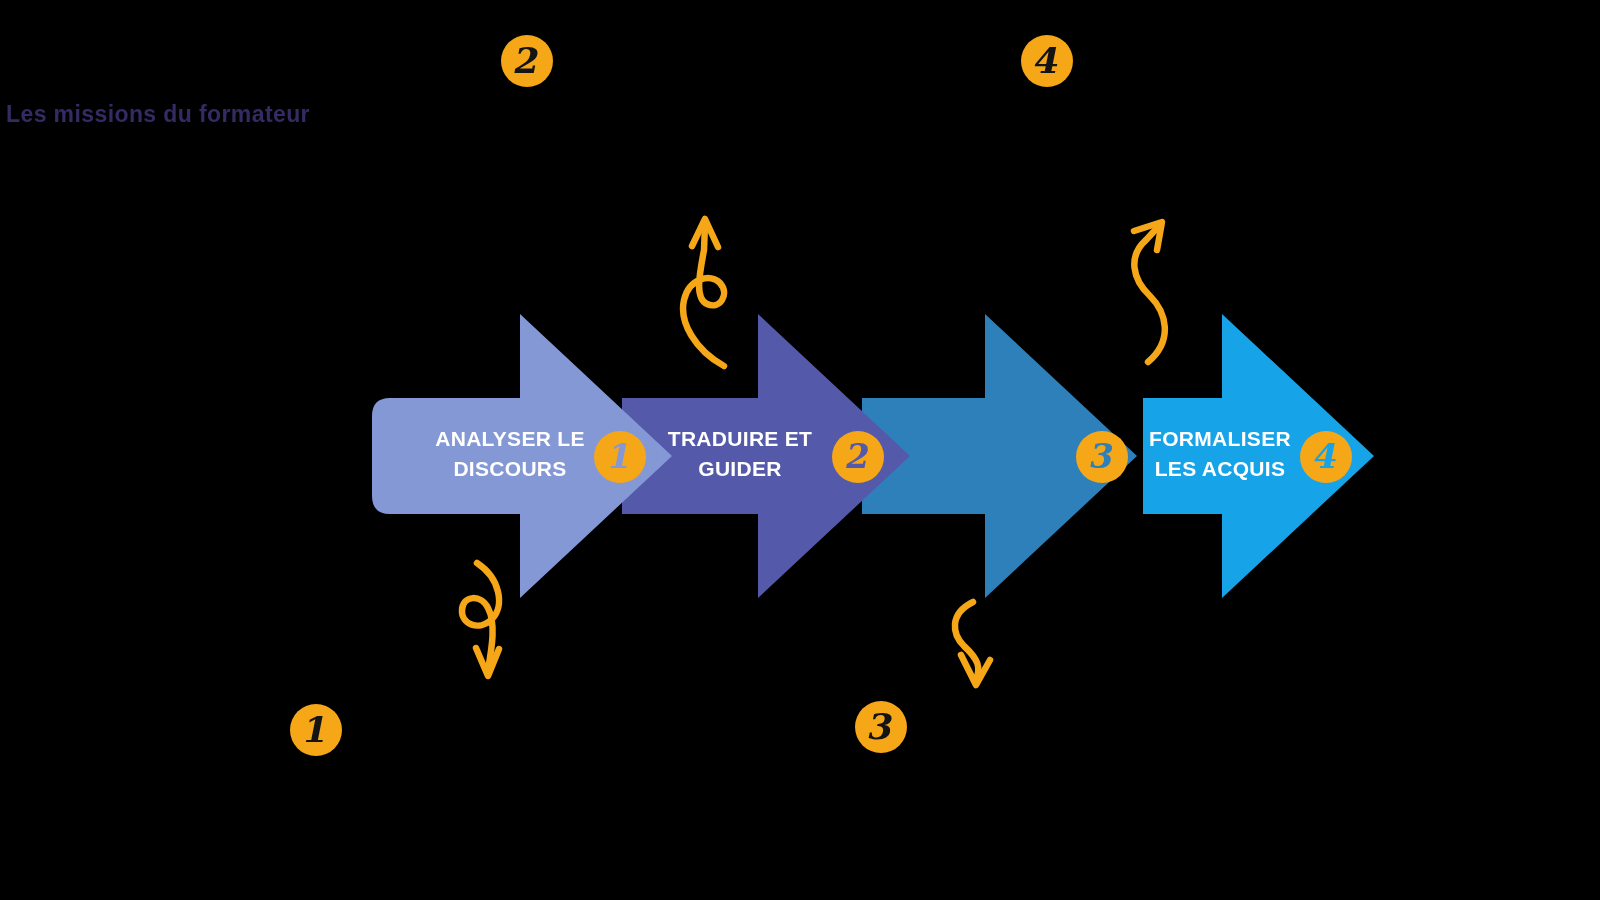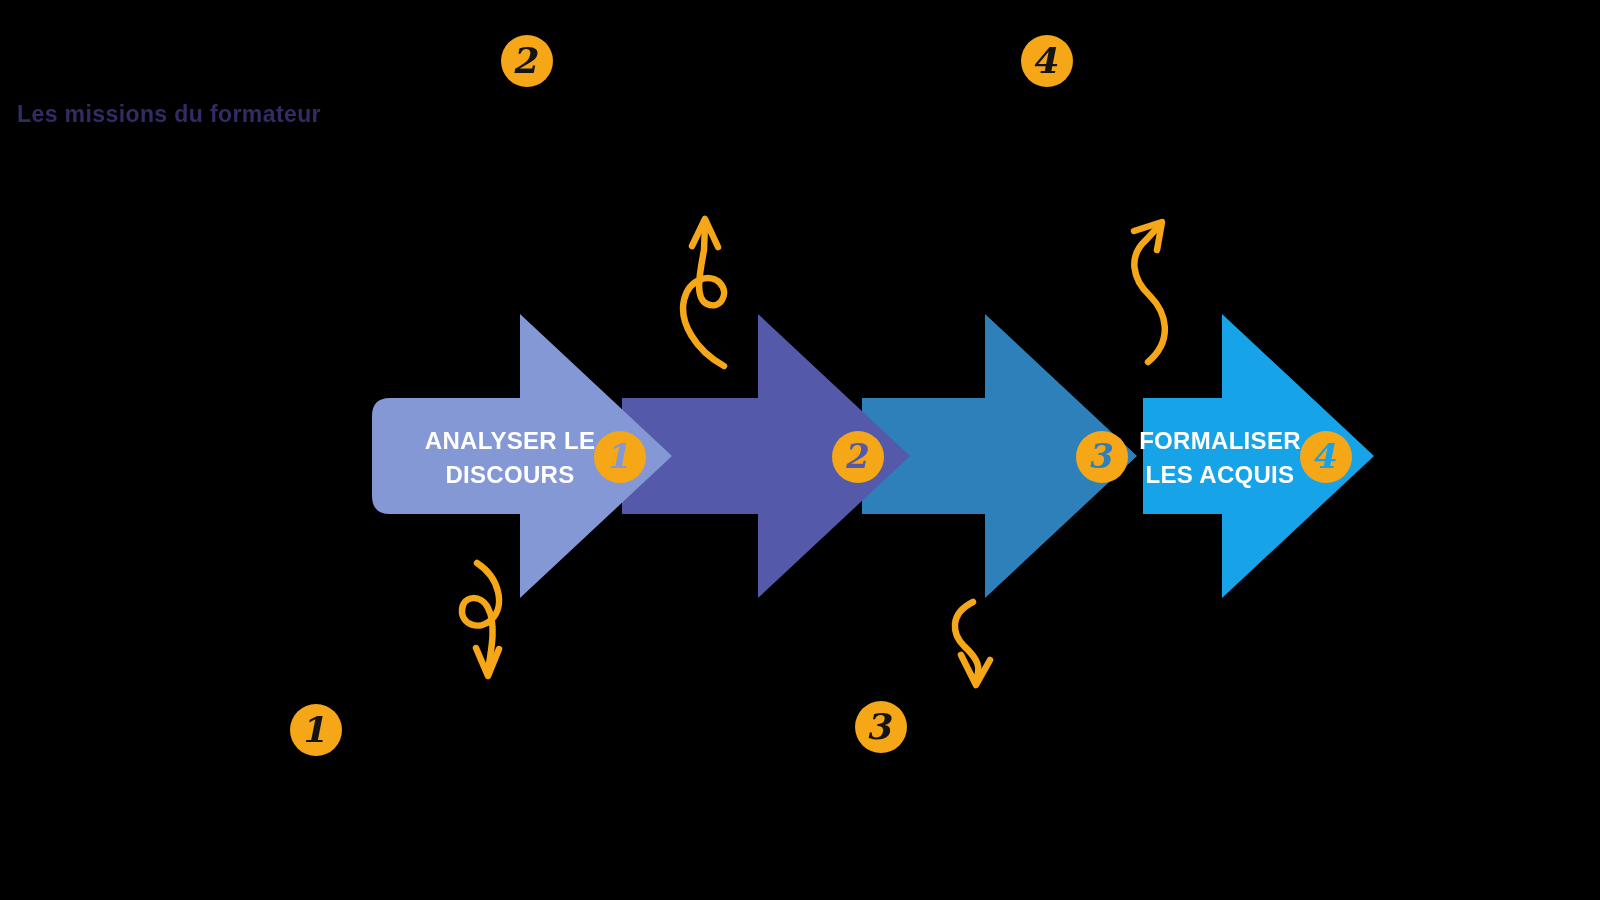--- a/index.html
+++ b/index.html
@@ -13,21 +13,21 @@
     width: 1600px;
     height: 900px;
     background: #000000;
     overflow: hidden;
     font-family: "Liberation Sans", sans-serif;
   }
 
   
   #page-title {
     position: absolute;
-    left: 17px;
+    left: 6px;
     top: 101px;
     font-family: "Liberation Sans", sans-serif;
     font-size: 23px;
     font-weight: bold;
     letter-spacing: 0.4px;
     color: #332B63;
     white-space: nowrap;
   }
 
   
@@ -39,21 +39,21 @@
     height: 900px;
   }
 
   
   .step-label {
     position: absolute;
     text-align: center;
     color: #ffffff;
     font-family: "Liberation Sans", sans-serif;
     font-weight: bold;
-    font-size: 24px;
+    font-size: 21px;
     line-height: 1.42;
     letter-spacing: 0.3px;
     white-space: pre-line;
     pointer-events: none;
   }
   .step-label.l1 { left: 404px; top: 424px; width: 212px; }
   .step-label.l2 { left: 650px; top: 424px; width: 180px; }
   .step-label.l3 { left: 890px; top: 424px; width: 190px; }
   .step-label.l4 { left: 1130px; top: 424px; width: 180px; }
 
@@ -173,20 +173,22 @@
                L 390 514
                Q 372 514 372 496
                L 372 416
                Q 372 398 390 398
                Z" fill="#8498D6"></path>
     </g>
   </svg>
 
   <div class="step-label l1">ANALYSER LE
 DISCOURS</div>
+  <div class="step-label l2">TRADUIRE ET
+GUIDER</div>
   <div class="step-label l4">FORMALISER
 LES ACQUIS</div>
 
   <div class="chip c1">1</div>
   <div class="chip c2">2</div>
   <div class="chip c3">3</div>
   <div class="chip c4">4</div>
 
   <svg id="squiggles" viewBox="0 0 1600 900">
 

